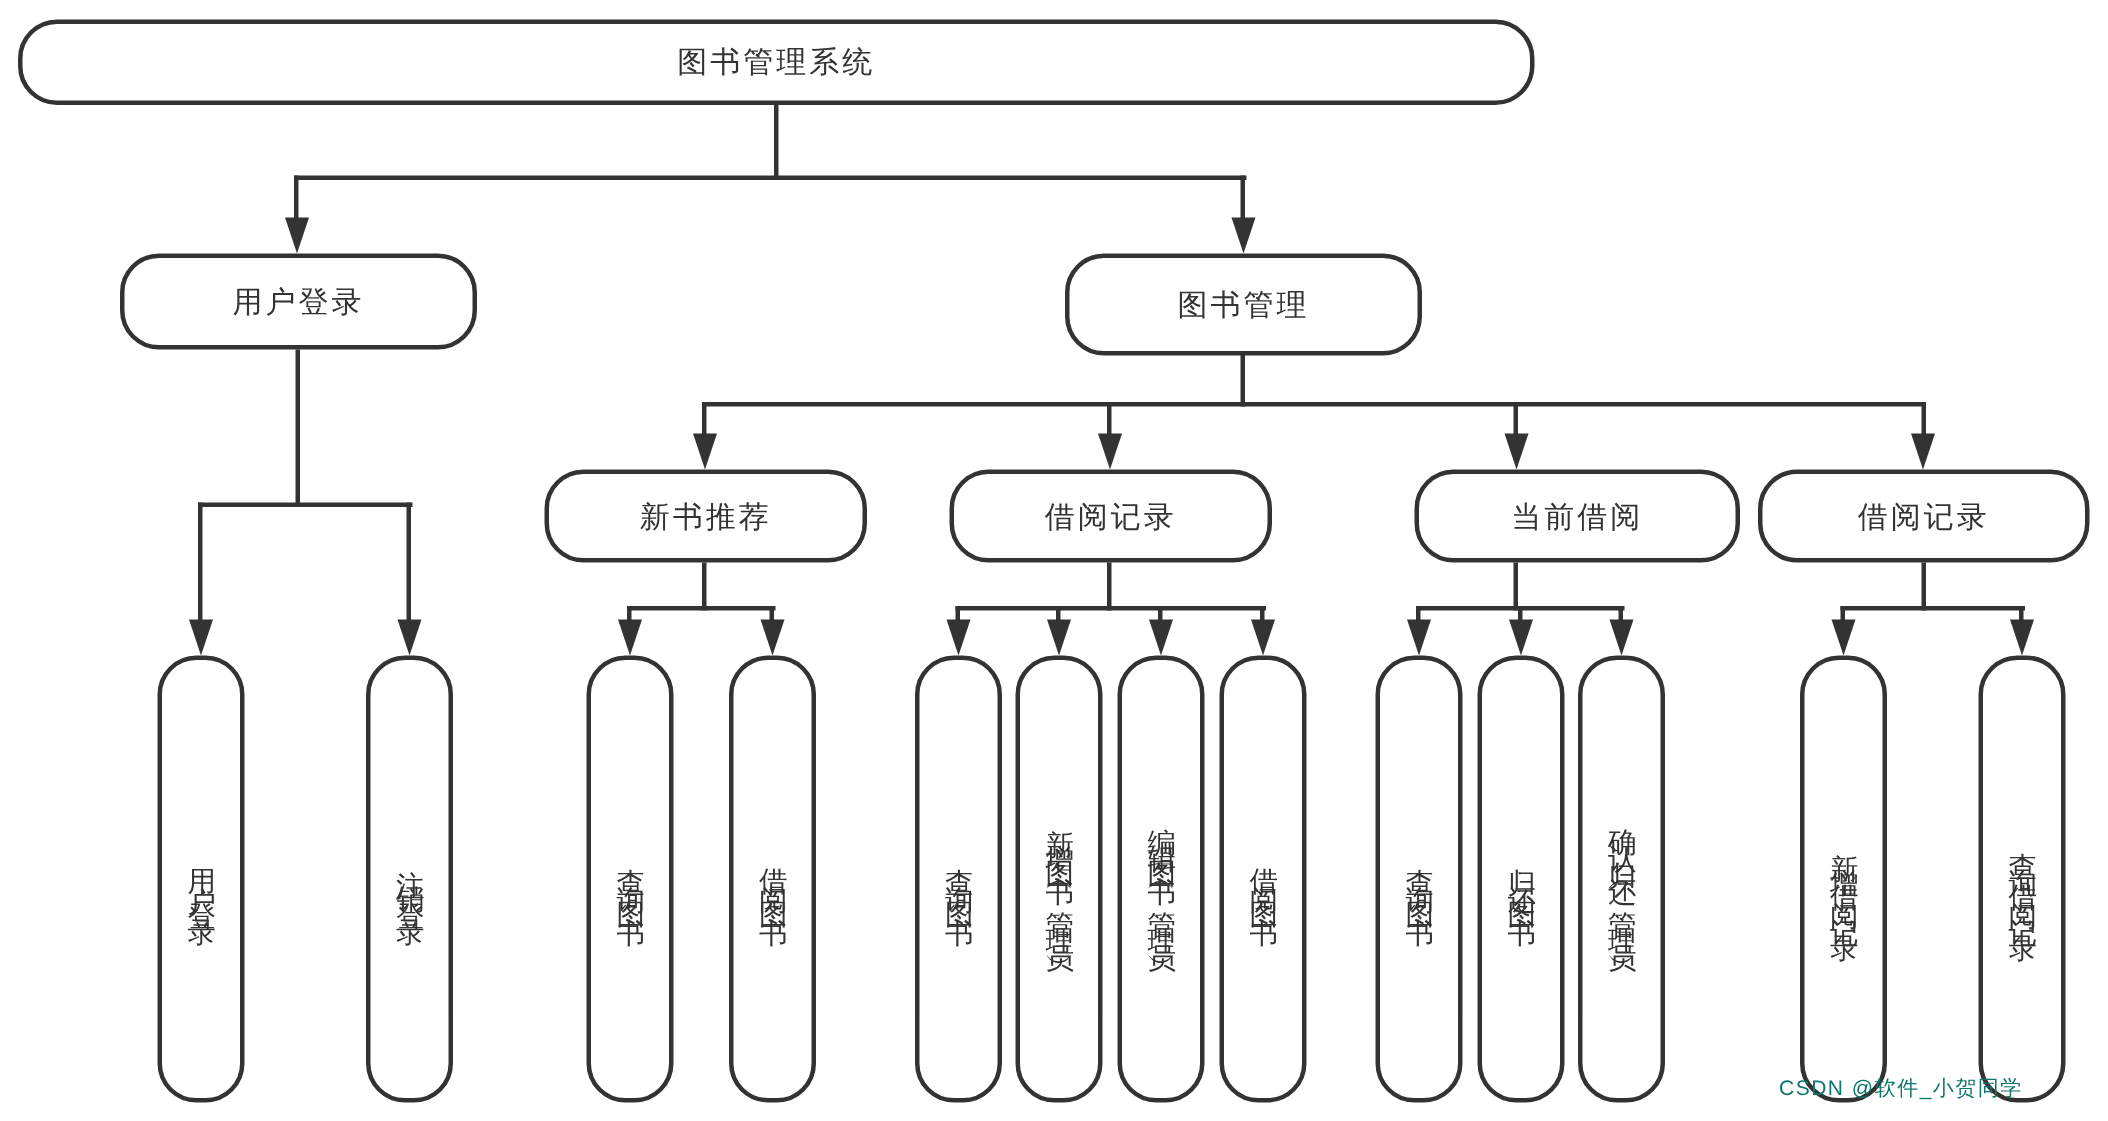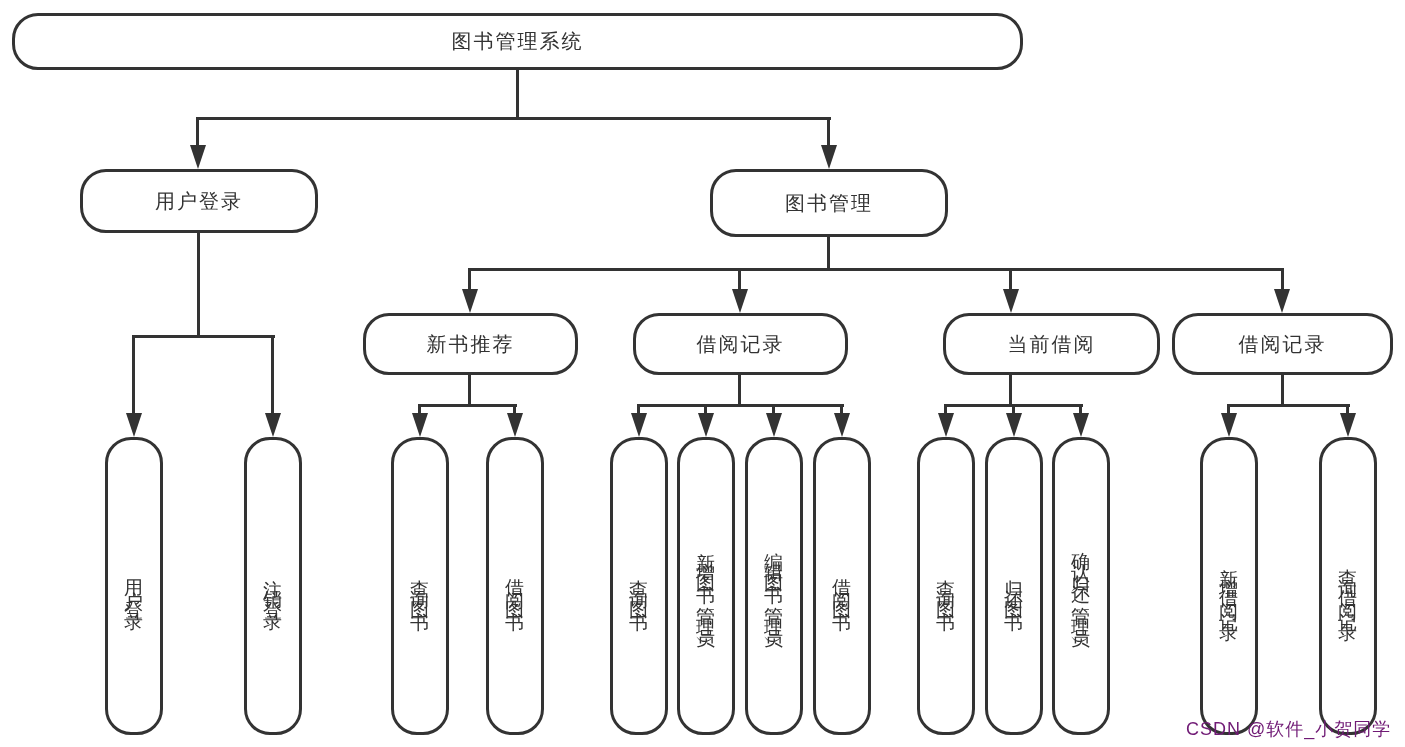--- a/index.html
+++ b/index.html
@@ -19,21 +19,21 @@
     font-size:19px;letter-spacing:11px;line-height:1;color:#333333;
   }
   .vline{position:absolute;width:3px;background:#333333;}
   .hline{position:absolute;height:3px;background:#333333;}
   .arrow{
     position:absolute;width:0;height:0;
     border-left:8px solid transparent;border-right:8px solid transparent;
     border-top:24px solid #333333;
   }
   .watermark{
-    position:absolute;left:1186px;top:717px;font-size:18px;color:#701a75;
+    position:absolute;left:1186px;top:717px;font-size:14px;color:#0f766e;
     letter-spacing:1px;z-index:6;white-space:nowrap;
   }
   .node,.vnode{z-index:2;border-radius:26px;}
 </style>
 </head>
 <body>
 
 <div id="stage">
 
   <div class="node" style="left:12px;top:13px;width:1011px;height:57px;">图书管理系统</div>

